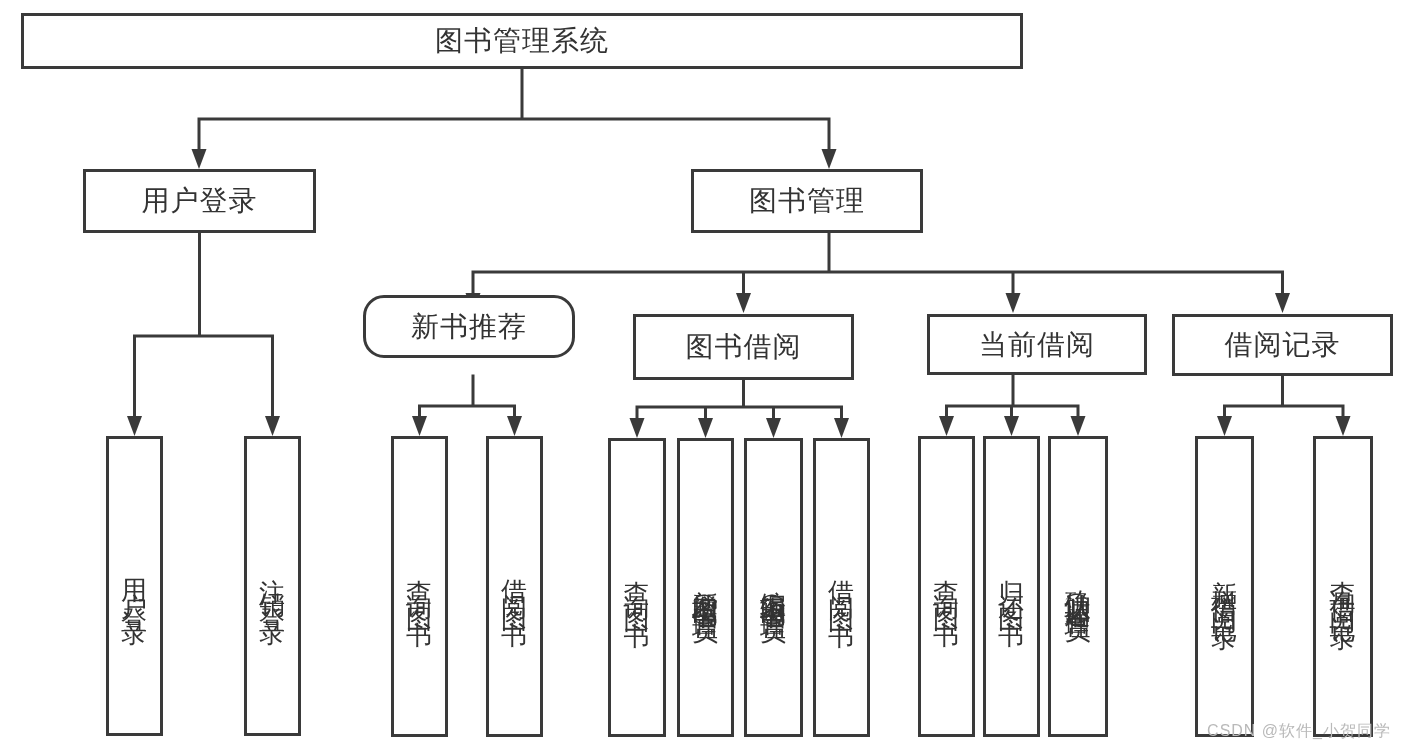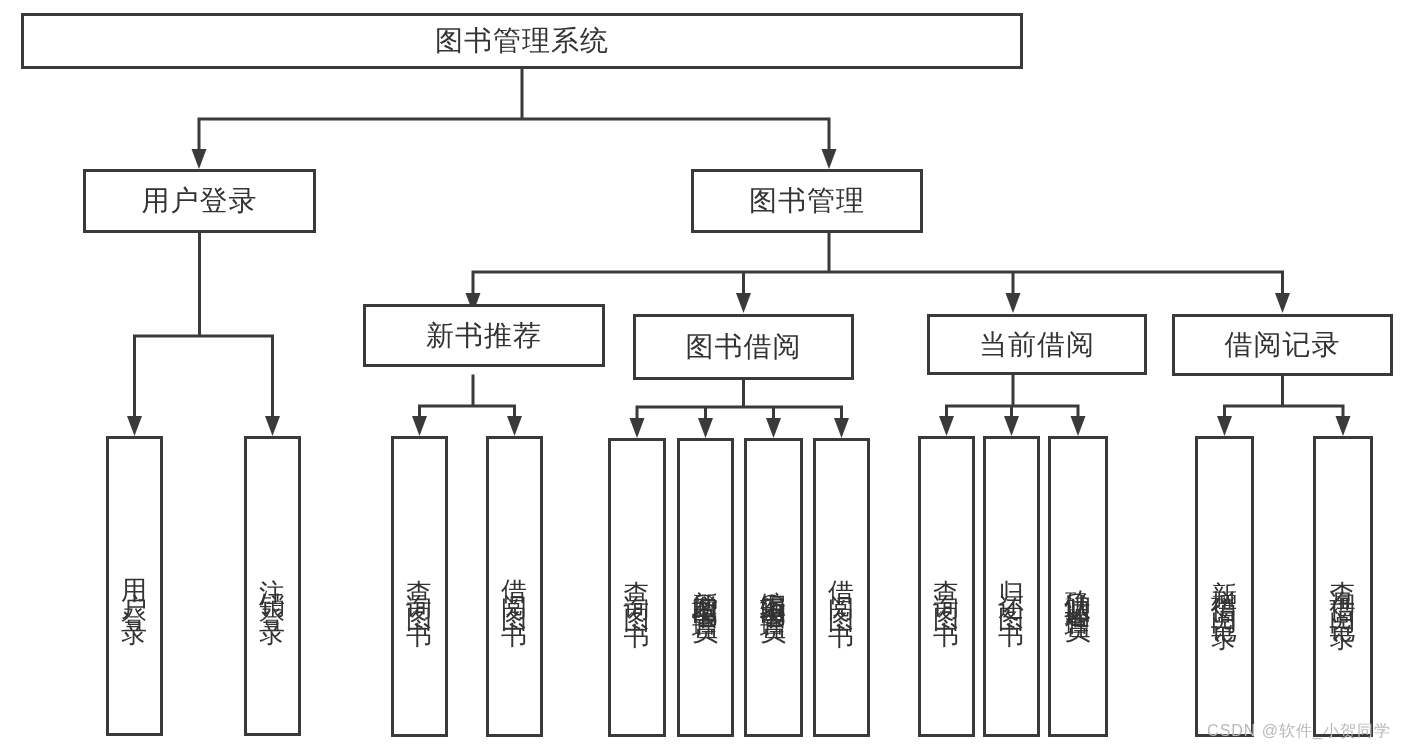--- a/index.html
+++ b/index.html
@@ -73,21 +73,21 @@
     <span>图书管理系统</span>
   </div>
 
   <div class="node hnode" style="left:83px; top:169px; width:233px; height:64px;">
     <span>用户登录</span>
   </div>
   <div class="node hnode" style="left:691px; top:169px; width:232px; height:64px;">
     <span>图书管理</span>
   </div>
 
-  <div class="node hnode" style="left:363px; top:304px; width:242px; height:63px;">
+  <div class="node hnode" style="left:363px; top:295px; width:212px; height:63px;border-radius:21px;">
     <span>新书推荐</span>
   </div>
   <div class="node hnode" style="left:633px; top:314px; width:221px; height:66px;align-items:center;">
     <span>图书借阅</span>
   </div>
   <div class="node hnode" style="left:903px; top:314px; width:220px; height:61px;margin-left:24px;">
     <span>当前借阅</span>
   </div>
   <div class="node hnode" style="left:1172px; top:314px; width:221px; height:62px;">
     <span>借阅记录</span>

